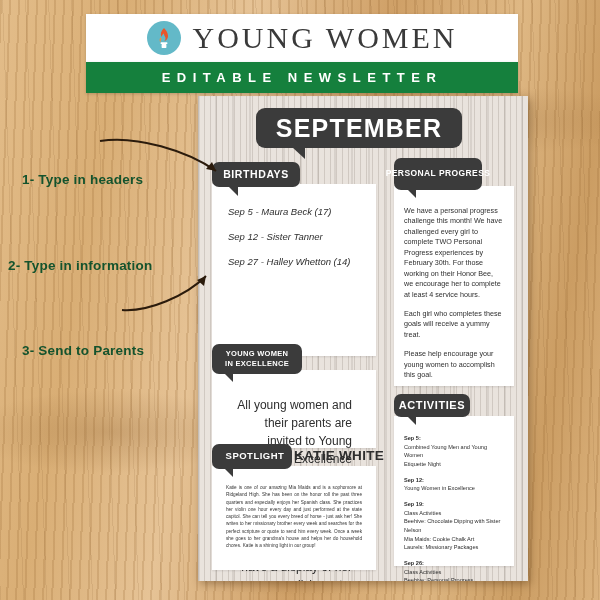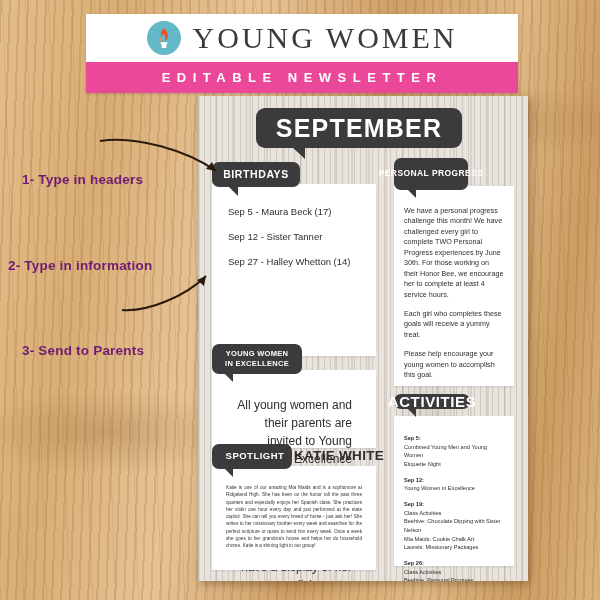--- a/index.html
+++ b/index.html
@@ -69,21 +69,21 @@
   .logo-circle svg { display:block; }
   .banner-title {
     font-family: "Liberation Serif", serif;
     font-size: 30px;
     letter-spacing: 3px;
     color: #3a3a3a;
     font-weight: normal;
     white-space: nowrap;
   }
   .banner-sub {
-    background: #ec4899;
+    background: #15803d;
     height: 31px;
     display: flex;
     align-items: center;
     justify-content: center;
     color: #ffffff;
     font-size: 13px;
     letter-spacing: 6.5px;
     font-weight: bold;
     box-shadow: 0 1px 3px rgba(0,0,0,0.18);
   }
@@ -168,31 +168,32 @@
     width: 88px; height: 25px;
     font-size: 10.5px;
     font-weight: bold;
     letter-spacing: 0.6px;
   }
   .birthdays-card {
     left: 14px; top: 88px;
     width: 164px; height: 172px;
     padding: 22px 0 0 16px;
     box-sizing: border-box;
+    font-style: italic;
   }
   .birthday-line {
     font-size: 9.5px;
     color: #2e2e2e;
     margin-bottom: 14px;
   }
 
   
   .pp-bubble {
     left: 196px; top: 62px;
-    width: 74px; height: 32px;
+    width: 88px; height: 32px;
     font-size: 8.5px;
     font-weight: bold;
     letter-spacing: 0.4px;
     padding: 0 4px;
     box-sizing: border-box;
   }
   .pp-bubble:after { left: 13px; bottom: -8px; border-top-width: 9px; border-left-width: 9px; }
   .pp-card {
     left: 196px; top: 90px;
     width: 120px; height: 200px;
@@ -227,22 +228,22 @@
     margin: 12px;
     font-size: 12px;
     line-height: 1.5;
     color: #2e2e2e;
     text-align: right;
   }
 
   
   .act-bubble {
     left: 196px; top: 298px;
-    width: 76px; height: 15px;
-    font-size: 15px;
+    width: 76px; height: 23px;
+    font-size: 11px;
     font-weight: bold;
     letter-spacing: 0.6px;
   }
   .act-bubble:after { left: 13px; bottom: -8px; border-top-width: 9px; border-left-width: 9px; }
   .act-card {
     left: 196px; top: 320px;
     width: 120px; height: 150px;
     padding: 18px 10px 0 10px;
     box-sizing: border-box;
   }
@@ -283,21 +284,21 @@
     padding: 18px 14px 0 14px;
     font-size: 4.7px;
     line-height: 1.55;
     color: #333;
     text-align: justify;
   }
 
   
   .note {
     position: absolute;
-    color: #701a75;
+    color: #14532d;
     font-size: 13.5px;
     font-weight: bold;
     letter-spacing: 0.2px;
     z-index: 7;
     white-space: nowrap;
   }
   .note-1 { left: 22px; top: 172px; }
   .note-2 { left: 8px; top: 258px; }
   .note-3 { left: 22px; top: 343px; }
 
@@ -348,21 +349,21 @@
     <div class="birthday-line">Sep 5 - Maura Beck (17)</div>
     <div class="birthday-line">Sep 12 - Sister Tanner</div>
     <div class="birthday-line">Sep 27 - Halley Whetton (14)</div>
   </div>
 
   <div class="bubble pp-bubble">
     <span>PERSONAL</span>&nbsp;
     <span>PROGRESS</span>
   </div>
   <div class="white-card pp-card">
-    <p>We have a personal progress challenge this month!  We have challenged every girl to complete TWO Personal Progress experiences by June 30th.  For those working on their Honor Bee, we encourage her to complete at least 4 service hours.</p>
+    <p>We have a personal progress challenge this month!  We have challenged every girl to complete TWO Personal Progress experiences by February 30th.  For those working on their Honor Bee, we encourage her to complete at least 4 service hours.</p>
     <p>Each girl who completes these goals will receive a yummy treat.</p>
     <p>Please help encourage your young women to accomplish this goal.</p>
   </div>
 
   <div class="bubble ywe-bubble">
     <span>YOUNG WOMEN</span>
     <span>IN EXCELLENCE</span>
   </div>
   <div class="white-card ywe-card">
     <p>All young women and their parents are invited to Young Women in Excellence on September 12th.  There will be a program and refreshments.  Each young woman will have a display of her accomplishments.  7:00 in the Young Women room.</p>

